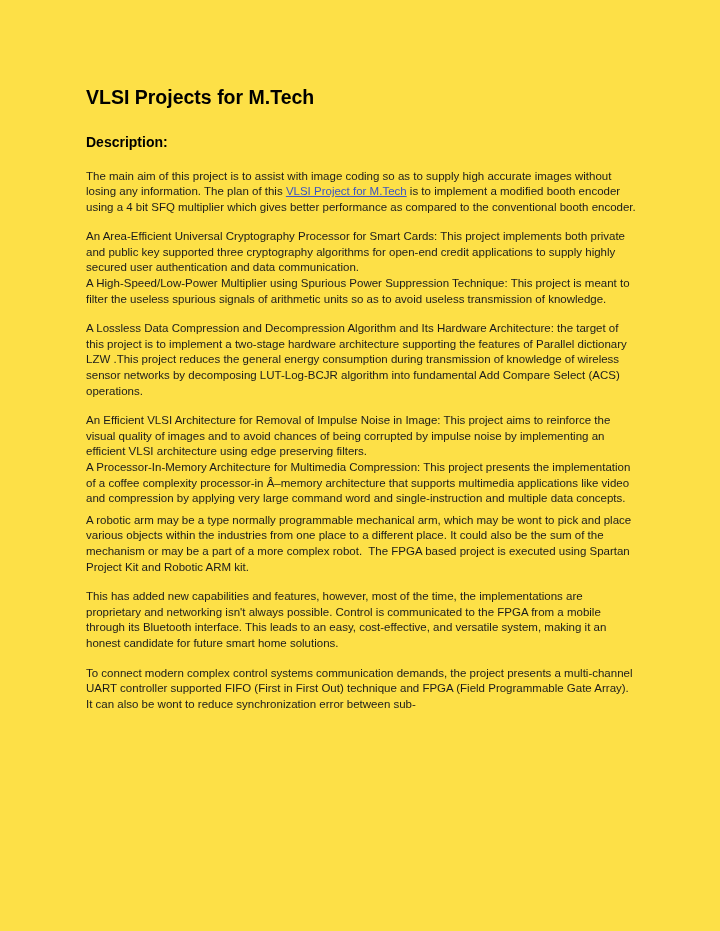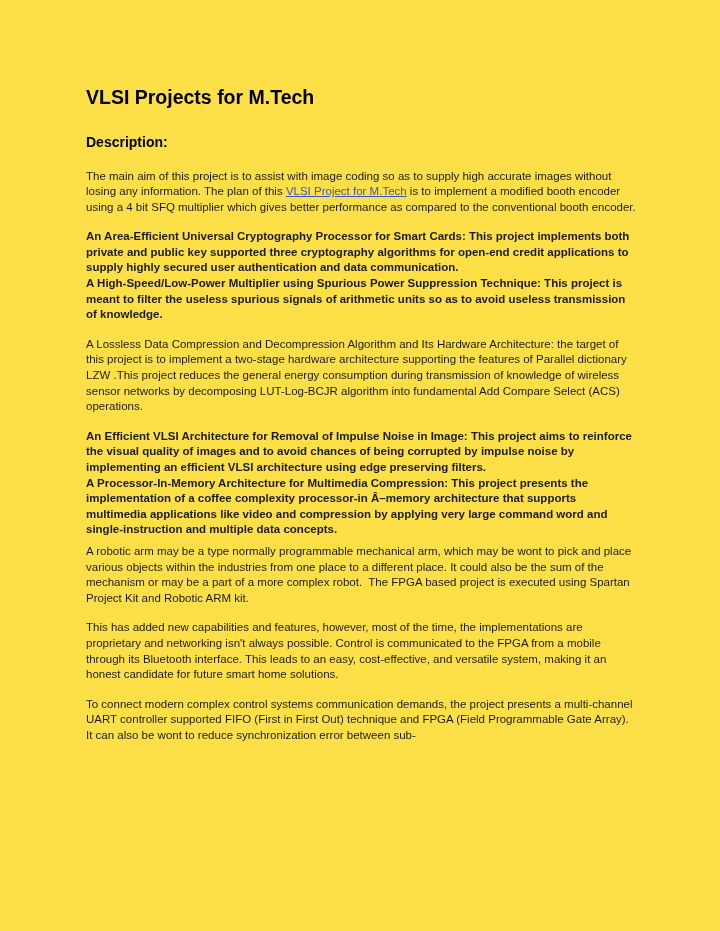--- a/index.html
+++ b/index.html
@@ -52,21 +52,20 @@
     line-height: 1.15;
   }
   .para {
     font-size: 11.5px;
     line-height: 15.6px;
     margin: 0 0 14px 0;
     white-space: pre-wrap;
   }
   .para .block {
     display: block;
-    font-weight: bold;
   }
   .para.big-gap-after {
     margin-bottom: 6px;
   }
   .inline-link {
     color: #3b55c4;
     text-decoration: underline;
     cursor: pointer;
   }
 </style>

